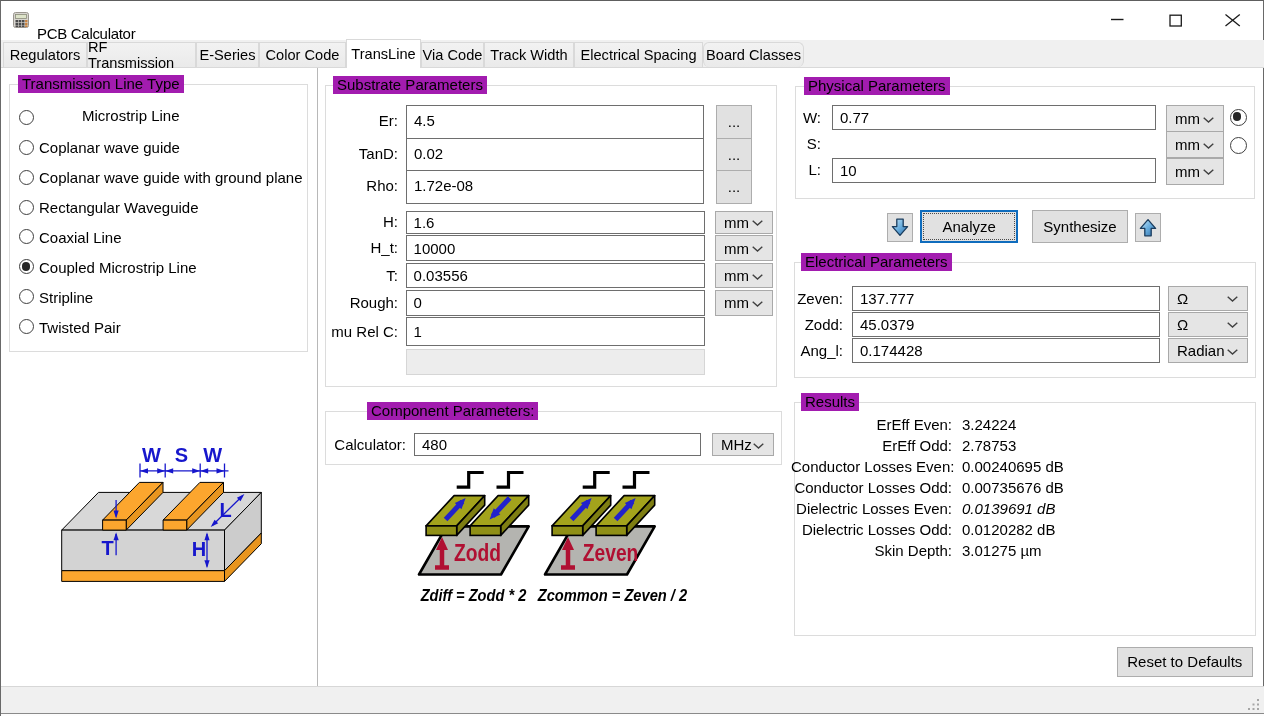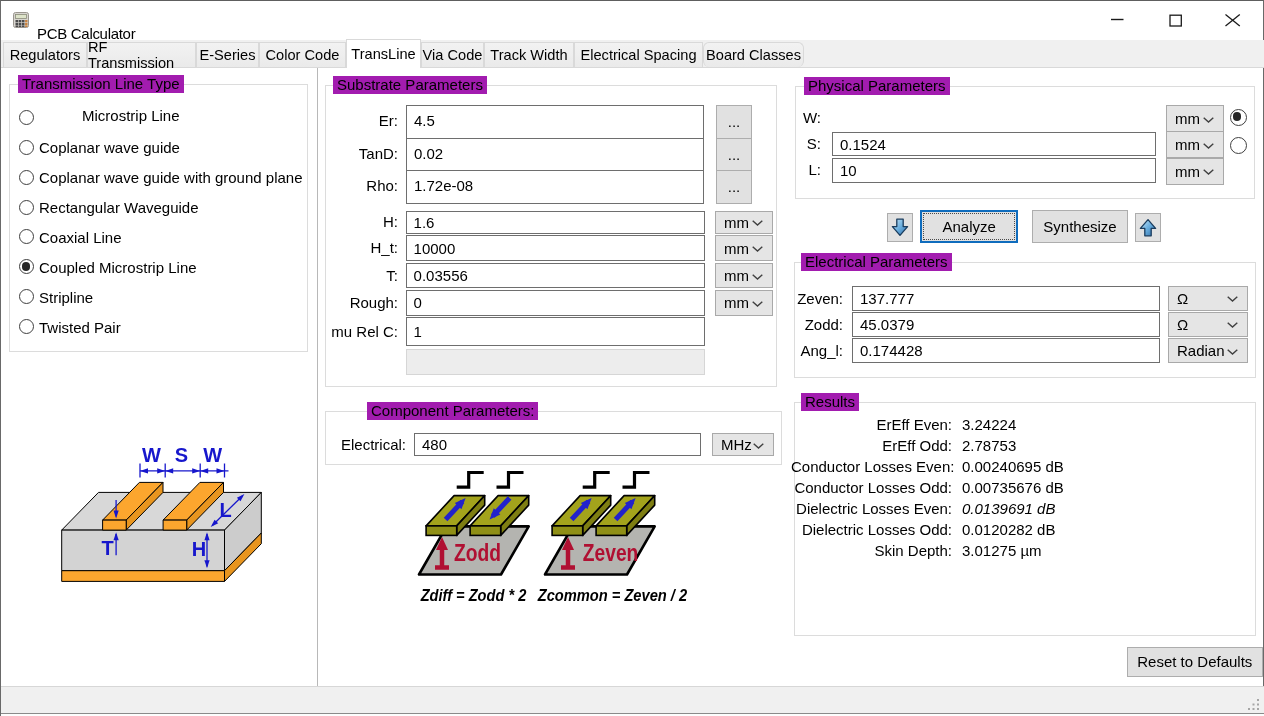--- a/index.html
+++ b/index.html
@@ -117,33 +117,33 @@
 <div class="lbl" style="left:300px;top:292.9px;width:97px;">Rough:</div>
 <div class="input" style="left:404.6px;top:288.8px;width:299.5px;height:26.2px;">0</div>
 <div class="dd" style="left:714px;top:288.8px;width:58px;height:26.2px;">mm<svg width="11" height="6" viewBox="0 0 11 6">
         <path d="M0.7 0.7 L5.5 5 L10.3 0.7" fill="none" stroke="#404040" stroke-width="1.4"></path>
       </svg></div>
 <div class="lbl" style="left:300px;top:321.6px;width:97px;">mu Rel C:</div>
 <div class="input" style="left:404.6px;top:316.4px;width:299.5px;height:28.4px;">1</div>
 <div class="abs" style="left:404.6px;top:347.7px;width:299.5px;height:26.3px;background:#ededed;border:1px solid #d6d6d6;"></div>
 <div class="group" style="left:324px;top:410px;width:457px;height:54px;"></div>
 <div class="glabel" style="left:332px;top:401px;margin-left:34px;">Component Parameters:</div>
-<div class="lbl" style="left:300px;top:434.6px;width:105px;">Electrical:</div>
+<div class="lbl" style="left:300px;top:434.6px;width:105px;">Calculator:</div>
 <div class="input" style="left:413px;top:431.8px;width:287px;height:23.7px;">480</div>
 <div class="dd" style="left:711px;top:431.8px;width:62px;height:23.7px;">MHz<svg width="11" height="6" viewBox="0 0 11 6">
         <path d="M0.7 0.7 L5.5 5 L10.3 0.7" fill="none" stroke="#404040" stroke-width="1.4"></path>
       </svg></div>
 <div class="group" style="left:794px;top:84.5px;width:460px;height:113px;"></div>
 <div class="glabel" style="left:803px;top:75.5px;">Physical Parameters</div>
 <div class="lbl" style="left:770px;top:107.6px;width:50px;">W:</div>
+<div class="input" style="left:831px;top:104.4px;width:323.5px;height:24.5px;">0.77</div>
 <div class="dd" style="left:1165px;top:104.4px;width:58px;height:26.3px;">mm<svg width="11" height="6" viewBox="0 0 11 6">
         <path d="M0.7 0.7 L5.5 5 L10.3 0.7" fill="none" stroke="#404040" stroke-width="1.4"></path>
       </svg></div>
 <div class="lbl" style="left:770px;top:134.0px;width:50px;">S:</div>
-<div class="input" style="left:831px;top:130.8px;width:323.5px;height:24.5px;">0.1524</div>
 <div class="dd" style="left:1165px;top:130.2px;width:58px;height:26.8px;">mm<svg width="11" height="6" viewBox="0 0 11 6">
         <path d="M0.7 0.7 L5.5 5 L10.3 0.7" fill="none" stroke="#404040" stroke-width="1.4"></path>
       </svg></div>
 <div class="lbl" style="left:770px;top:160.4px;width:50px;">L:</div>
 <div class="input" style="left:831px;top:157.2px;width:323.5px;height:24.5px;">10</div>
 <div class="dd" style="left:1165px;top:156.5px;width:58px;height:27px;">mm<svg width="11" height="6" viewBox="0 0 11 6">
         <path d="M0.7 0.7 L5.5 5 L10.3 0.7" fill="none" stroke="#404040" stroke-width="1.4"></path>
       </svg></div>
 <div class="radio on" style="left:1228.5px;top:108.1px;width:17px;height:17px;"></div>
 <div class="radio" style="left:1228.5px;top:136px;width:17px;height:17px;"></div>
@@ -199,21 +199,21 @@
 <div class="lbl" style="left:790px;top:457.2px;width:161px;height:18px;line-height:18px;">Conductor Losses Even:</div>
 <div class="abs t15" style="left:961px;top:457.2px;height:18px;line-height:18px;">0.00240695 dB</div>
 <div class="lbl" style="left:790px;top:478.3px;width:161px;height:18px;line-height:18px;">Conductor Losses Odd:</div>
 <div class="abs t15" style="left:961px;top:478.3px;height:18px;line-height:18px;">0.00735676 dB</div>
 <div class="lbl" style="left:790px;top:499.3px;width:161px;height:18px;line-height:18px;">Dielectric Losses Even:</div>
 <div class="abs t15" style="left:961px;top:499.3px;height:18px;line-height:18px;font-style:italic;">0.0139691 dB</div>
 <div class="lbl" style="left:790px;top:520.4px;width:161px;height:18px;line-height:18px;">Dielectric Losses Odd:</div>
 <div class="abs t15" style="left:961px;top:520.4px;height:18px;line-height:18px;">0.0120282 dB</div>
 <div class="lbl" style="left:790px;top:541.4px;width:161px;height:18px;line-height:18px;">Skin Depth:</div>
 <div class="abs t15" style="left:961px;top:541.4px;height:18px;line-height:18px;">3.01275 µm</div>
-<div class="btn" style="left:1115.8px;top:646.1px;width:136px;height:29.5px;margin-left:10px;">Reset to Defaults</div>
+<div class="btn" style="left:1115.8px;top:646.1px;width:136px;height:29.5px;">Reset to Defaults</div>
 <svg class="abs" style="left:55px;top:412px" width="215" height="215" viewBox="0 0 215 215">
 <g stroke="#000" stroke-width="1" stroke-linejoin="round">
 <polygon points="5.7,117.1 168.5,117.1 205.3,79.4 42.5,79.4" fill="#d8d8d8"></polygon>
 <polygon points="168.5,117.1 205.3,79.4 205.3,120 168.5,157.7" fill="#cccccc"></polygon>
 <rect x="5.7" y="117.1" width="162.8" height="40.6" fill="#d3d3d3"></rect>
 <polygon points="168.5,157.7 205.3,120 205.3,130.7 168.5,168.4" fill="#e8951f"></polygon>
 <rect x="5.7" y="157.7" width="162.8" height="10.7" fill="#fca62e"></rect>
 <polygon points="46.6,107.1 70.2,107.1 107,69.4 83.4,69.4" fill="#fca62e"></polygon>
 <polygon points="70.2,107.1 107,69.4 107,79.4 70.2,117.1" fill="#e8951f"></polygon>
 <rect x="46.6" y="107.1" width="23.6" height="10" fill="#fca62e"></rect>

